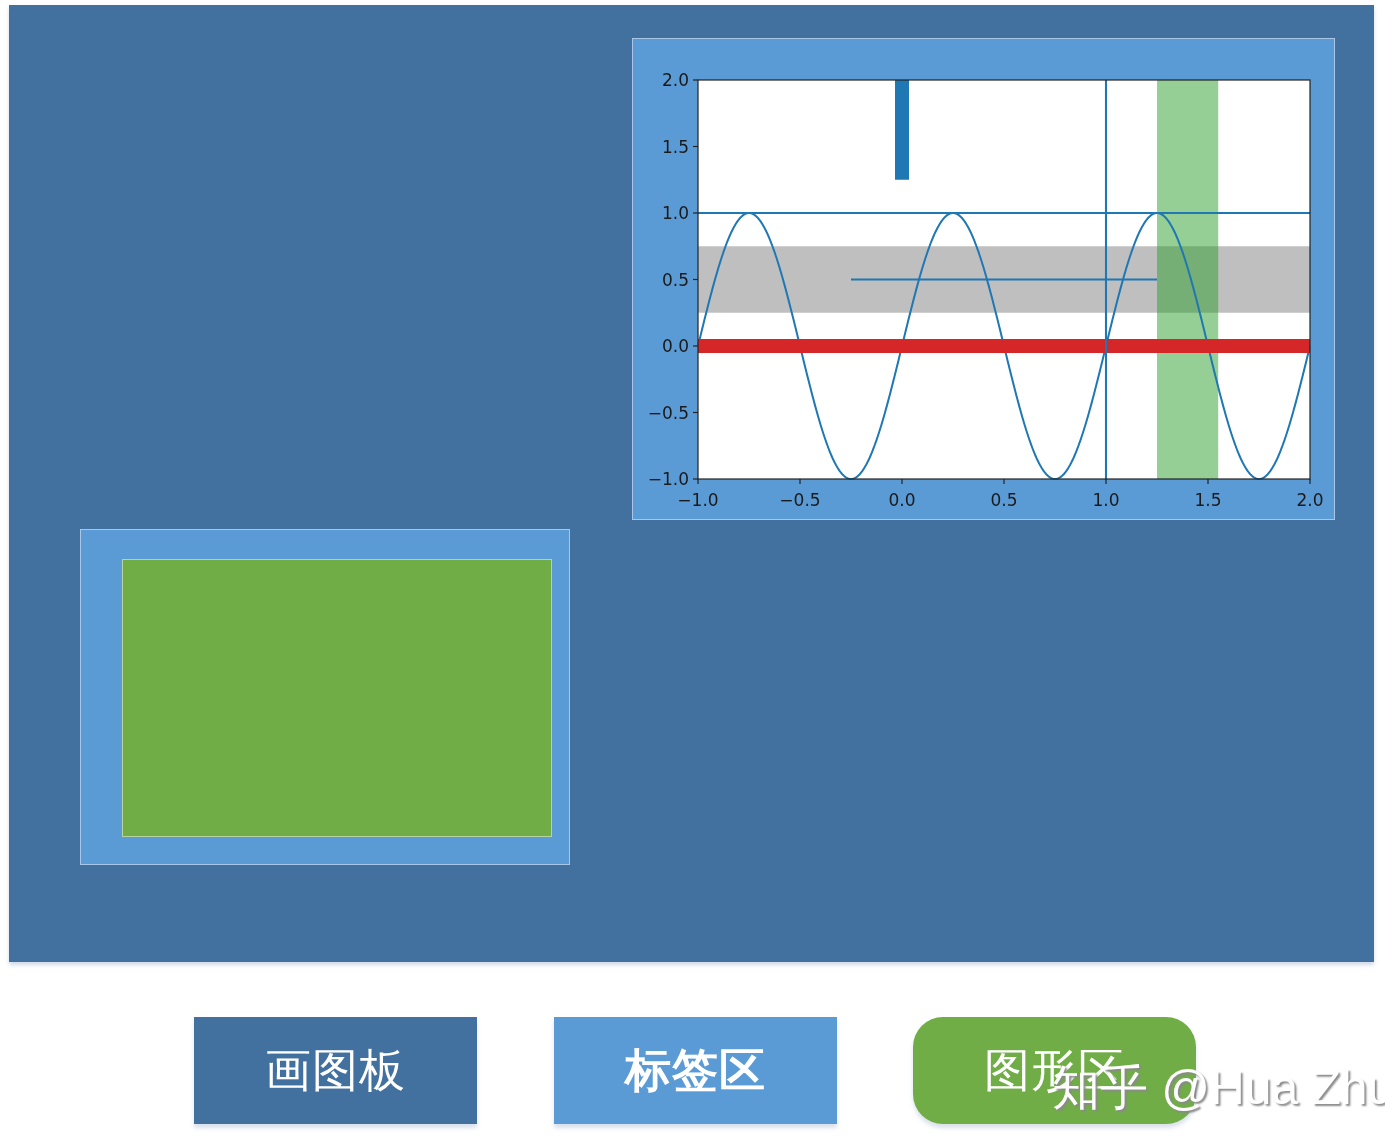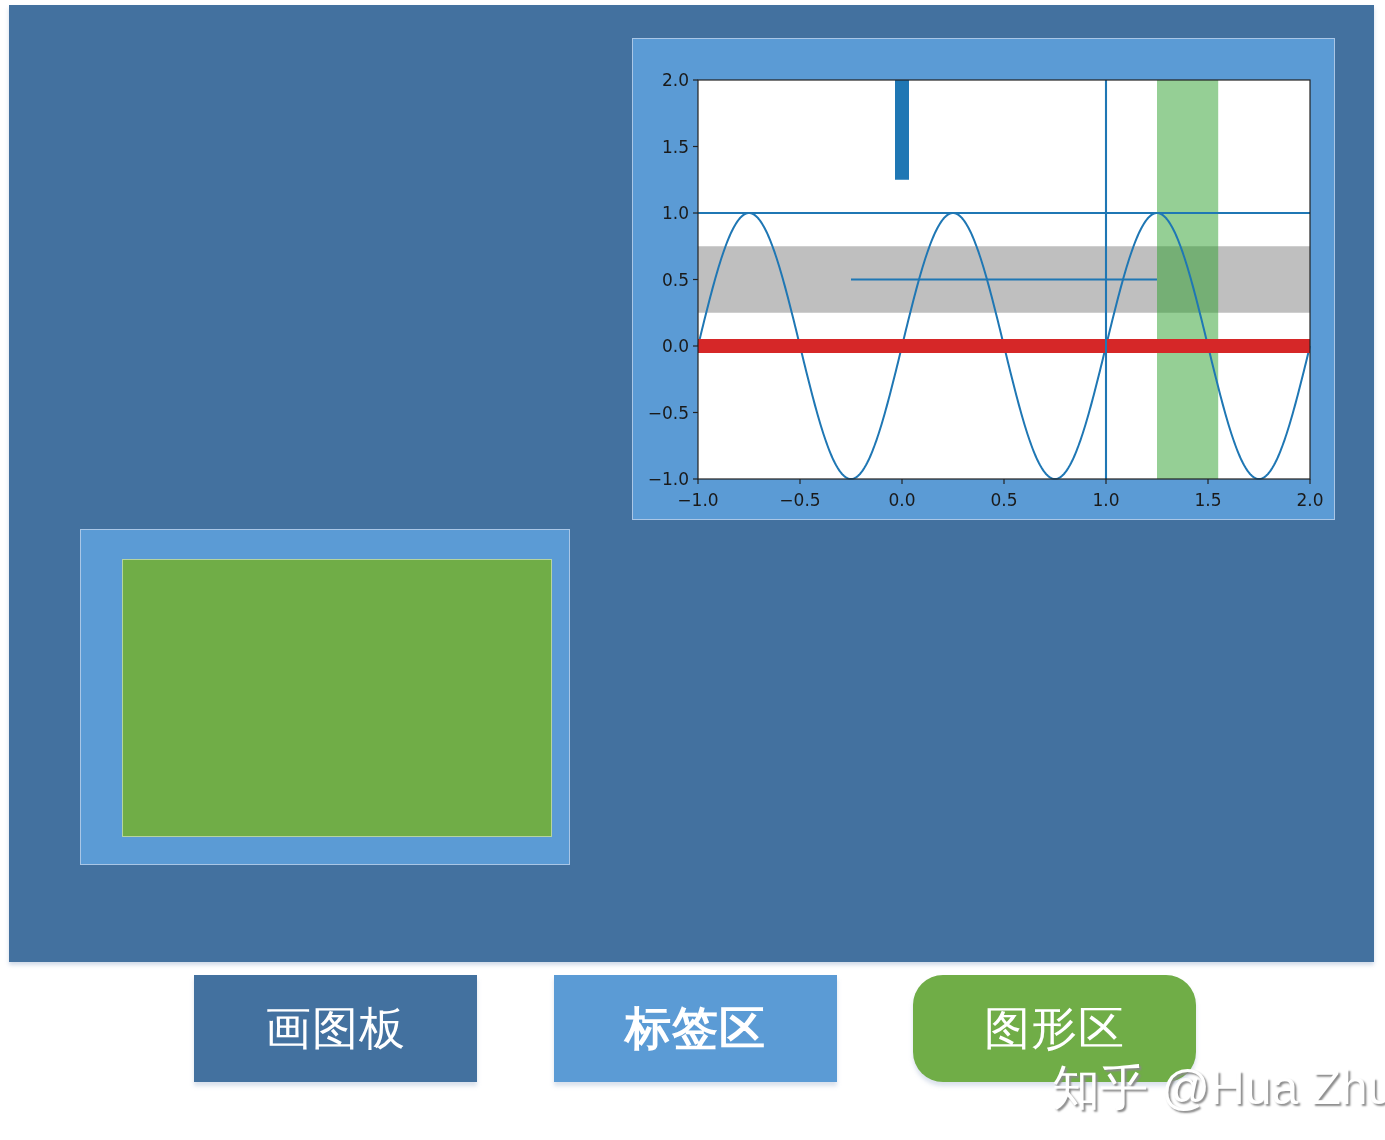--- a/index.html
+++ b/index.html
@@ -11,21 +11,21 @@
 
   .chart-panel { position: absolute; left: 632px; top: 38px; width: 703px; height: 482px;
                  background: #5b9bd5; border: 1px solid #a9c6e6; box-sizing: border-box; }
   .chart-svg { position: absolute; left: 0; top: 0; }
 
   .left-box { position: absolute; left: 80px; top: 529px; width: 490px; height: 336px;
               background: #5b9bd5; border: 1px solid #a9c6e6; box-sizing: border-box; }
   .left-box-inner { position: absolute; left: 41px; top: 29px; width: 430px; height: 278px;
                     background: #70ad47; border: 1px solid #b6d49e; box-sizing: border-box; }
 
-  .legend-btn { position: absolute; top: 975px; width: 283px; height: 107px;
+  .legend-btn { position: absolute; top: 1017px; width: 283px; height: 107px;
                 display: flex; align-items: center; justify-content: center;
                 color: #ffffff; font-size: 46px; font-family: "DejaVu Sans", sans-serif;
                 box-shadow: 0 4px 4px rgba(150,170,200,0.35); letter-spacing: 1px; }
   .legend-canvas { left: 194px; }
   .legend-label  { left: 554px; font-weight: bold; }
   .legend-plot   { left: 913px; border-radius: 30px; }
 
   .watermark { position: absolute; left: 1052px; top: 1056px; font-size: 48px;
                color: #ffffff; font-family: "Liberation Sans", sans-serif;
                text-shadow: 2px 2px 2px #8a8a8a; white-space: nowrap; }

